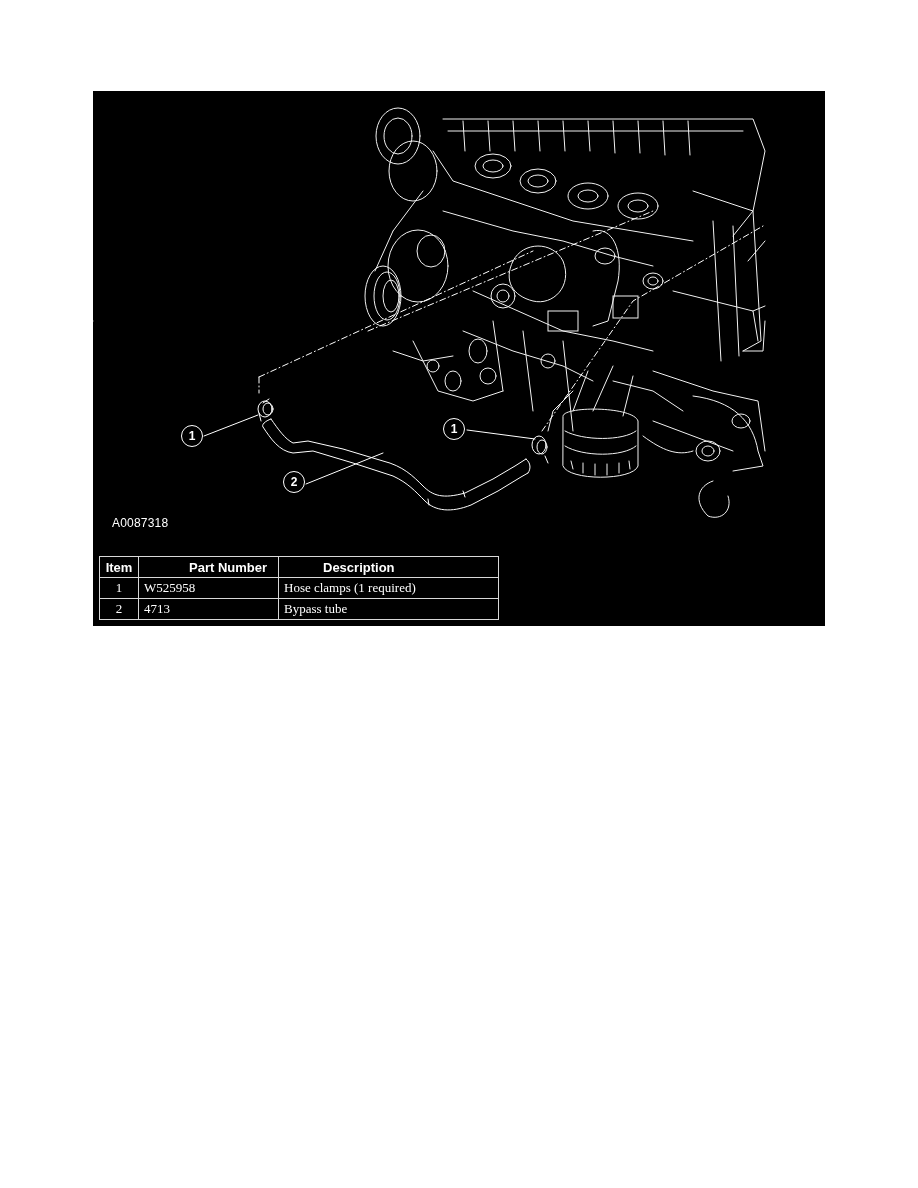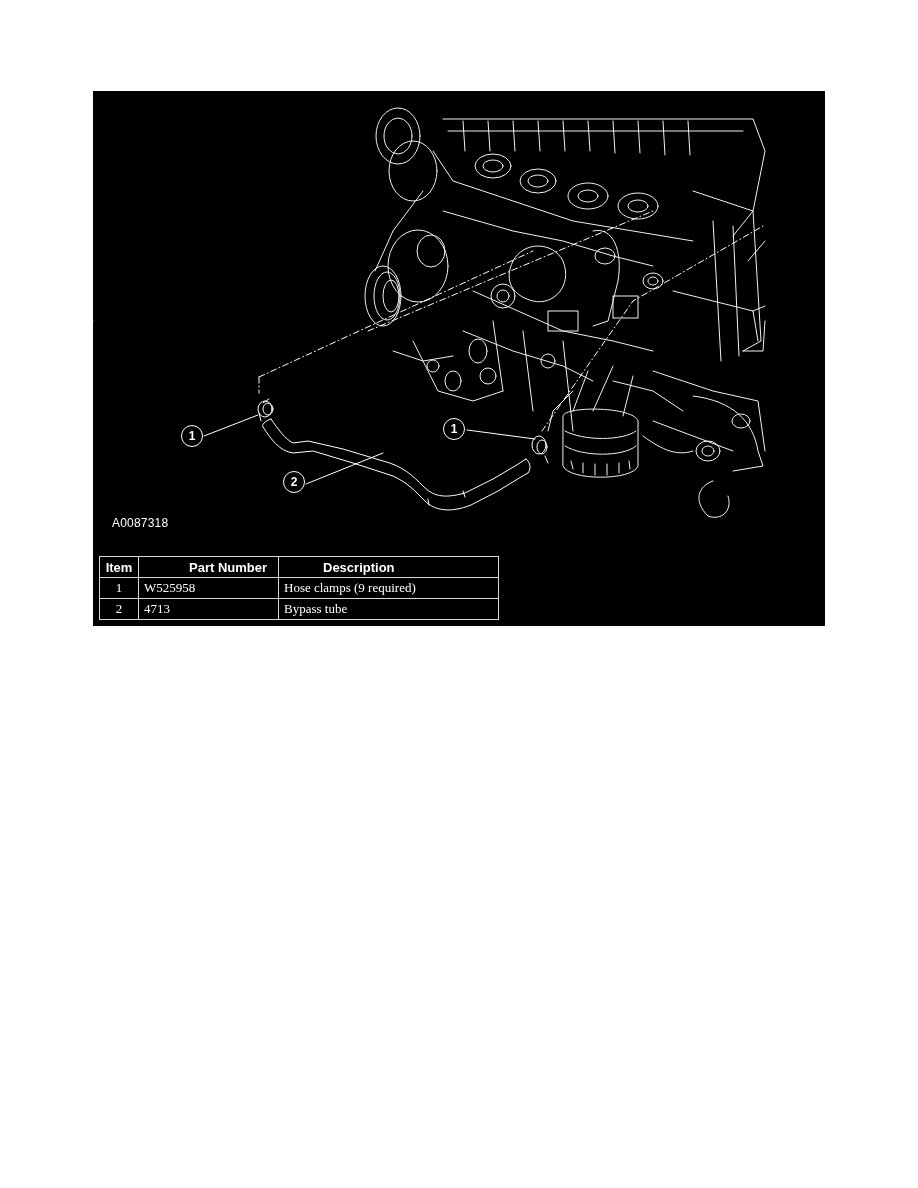--- a/index.html
+++ b/index.html
@@ -138,21 +138,21 @@
       <tr>
         <th class="c-item">Item</th>
         <th class="c-part">Part Number</th>
         <th class="c-desc">Description</th>
       </tr>
     </thead>
     <tbody>
       <tr>
         <td class="c-item">1</td>
         <td class="c-part">W525958</td>
-        <td class="c-desc">Hose clamps (9 required)</td>
+        <td class="c-desc">Hose clamps (1 required)</td>
       </tr>
       <tr>
         <td class="c-item">2</td>
         <td class="c-part">4713</td>
         <td class="c-desc">Bypass tube</td>
       </tr>
     </tbody>
   </table>
 </div>
 

